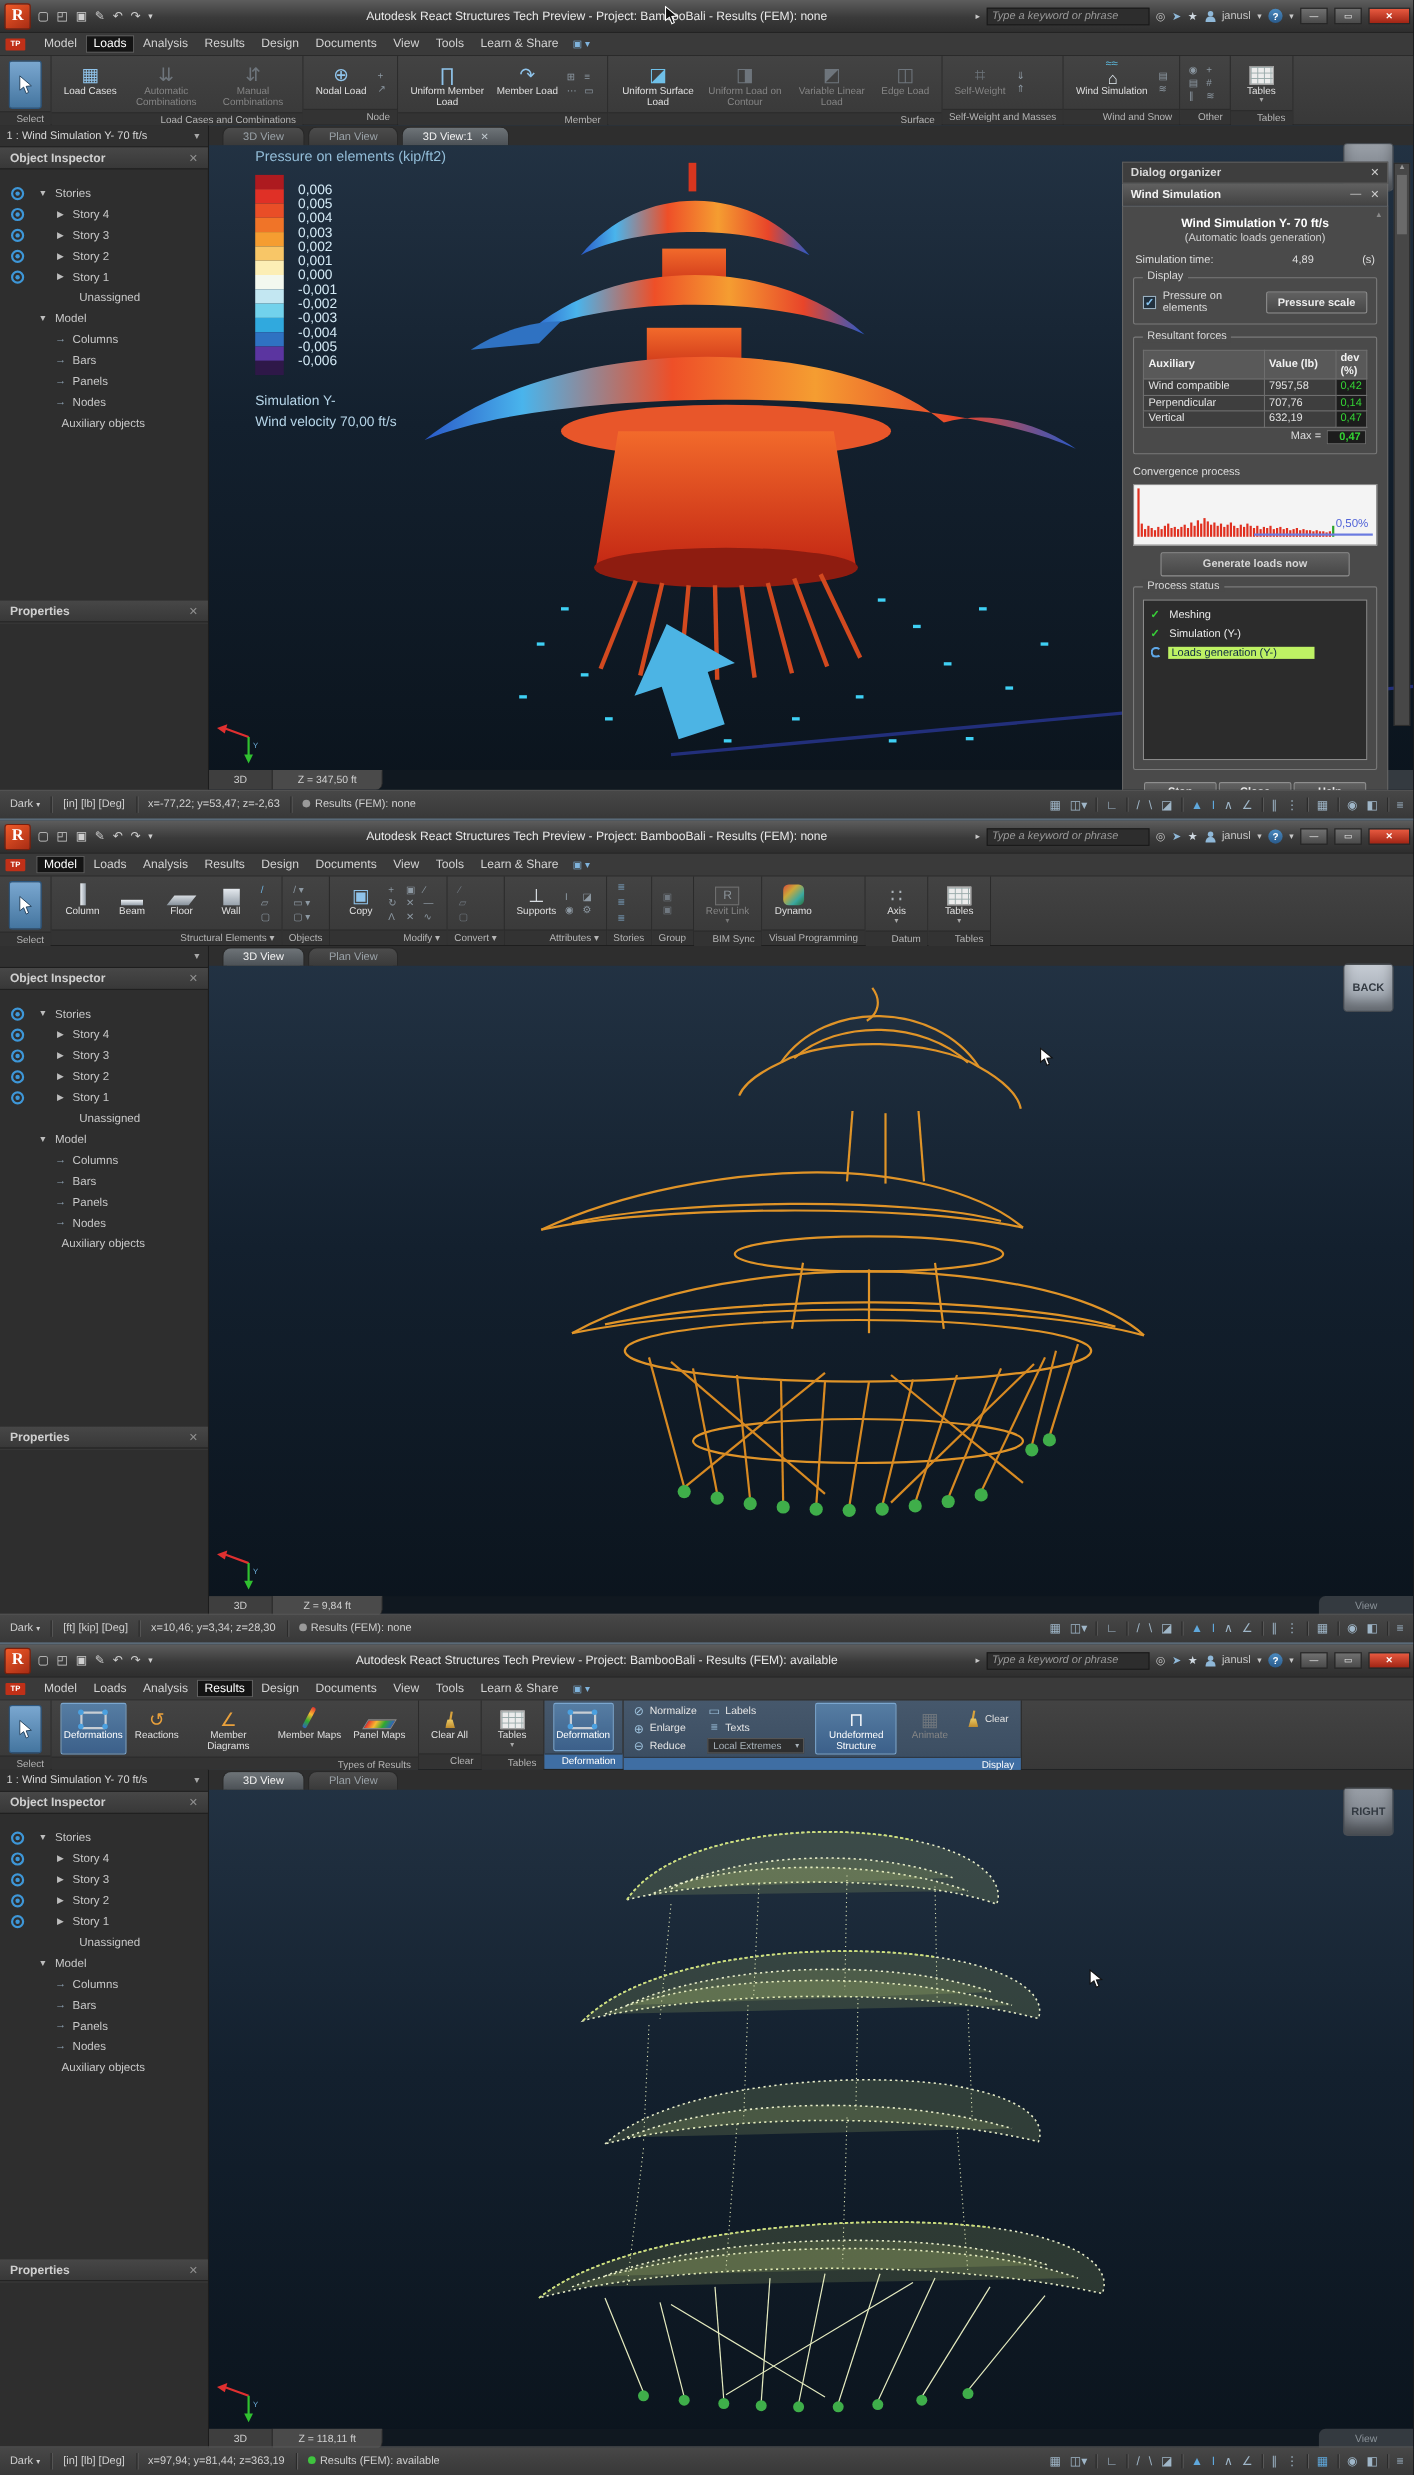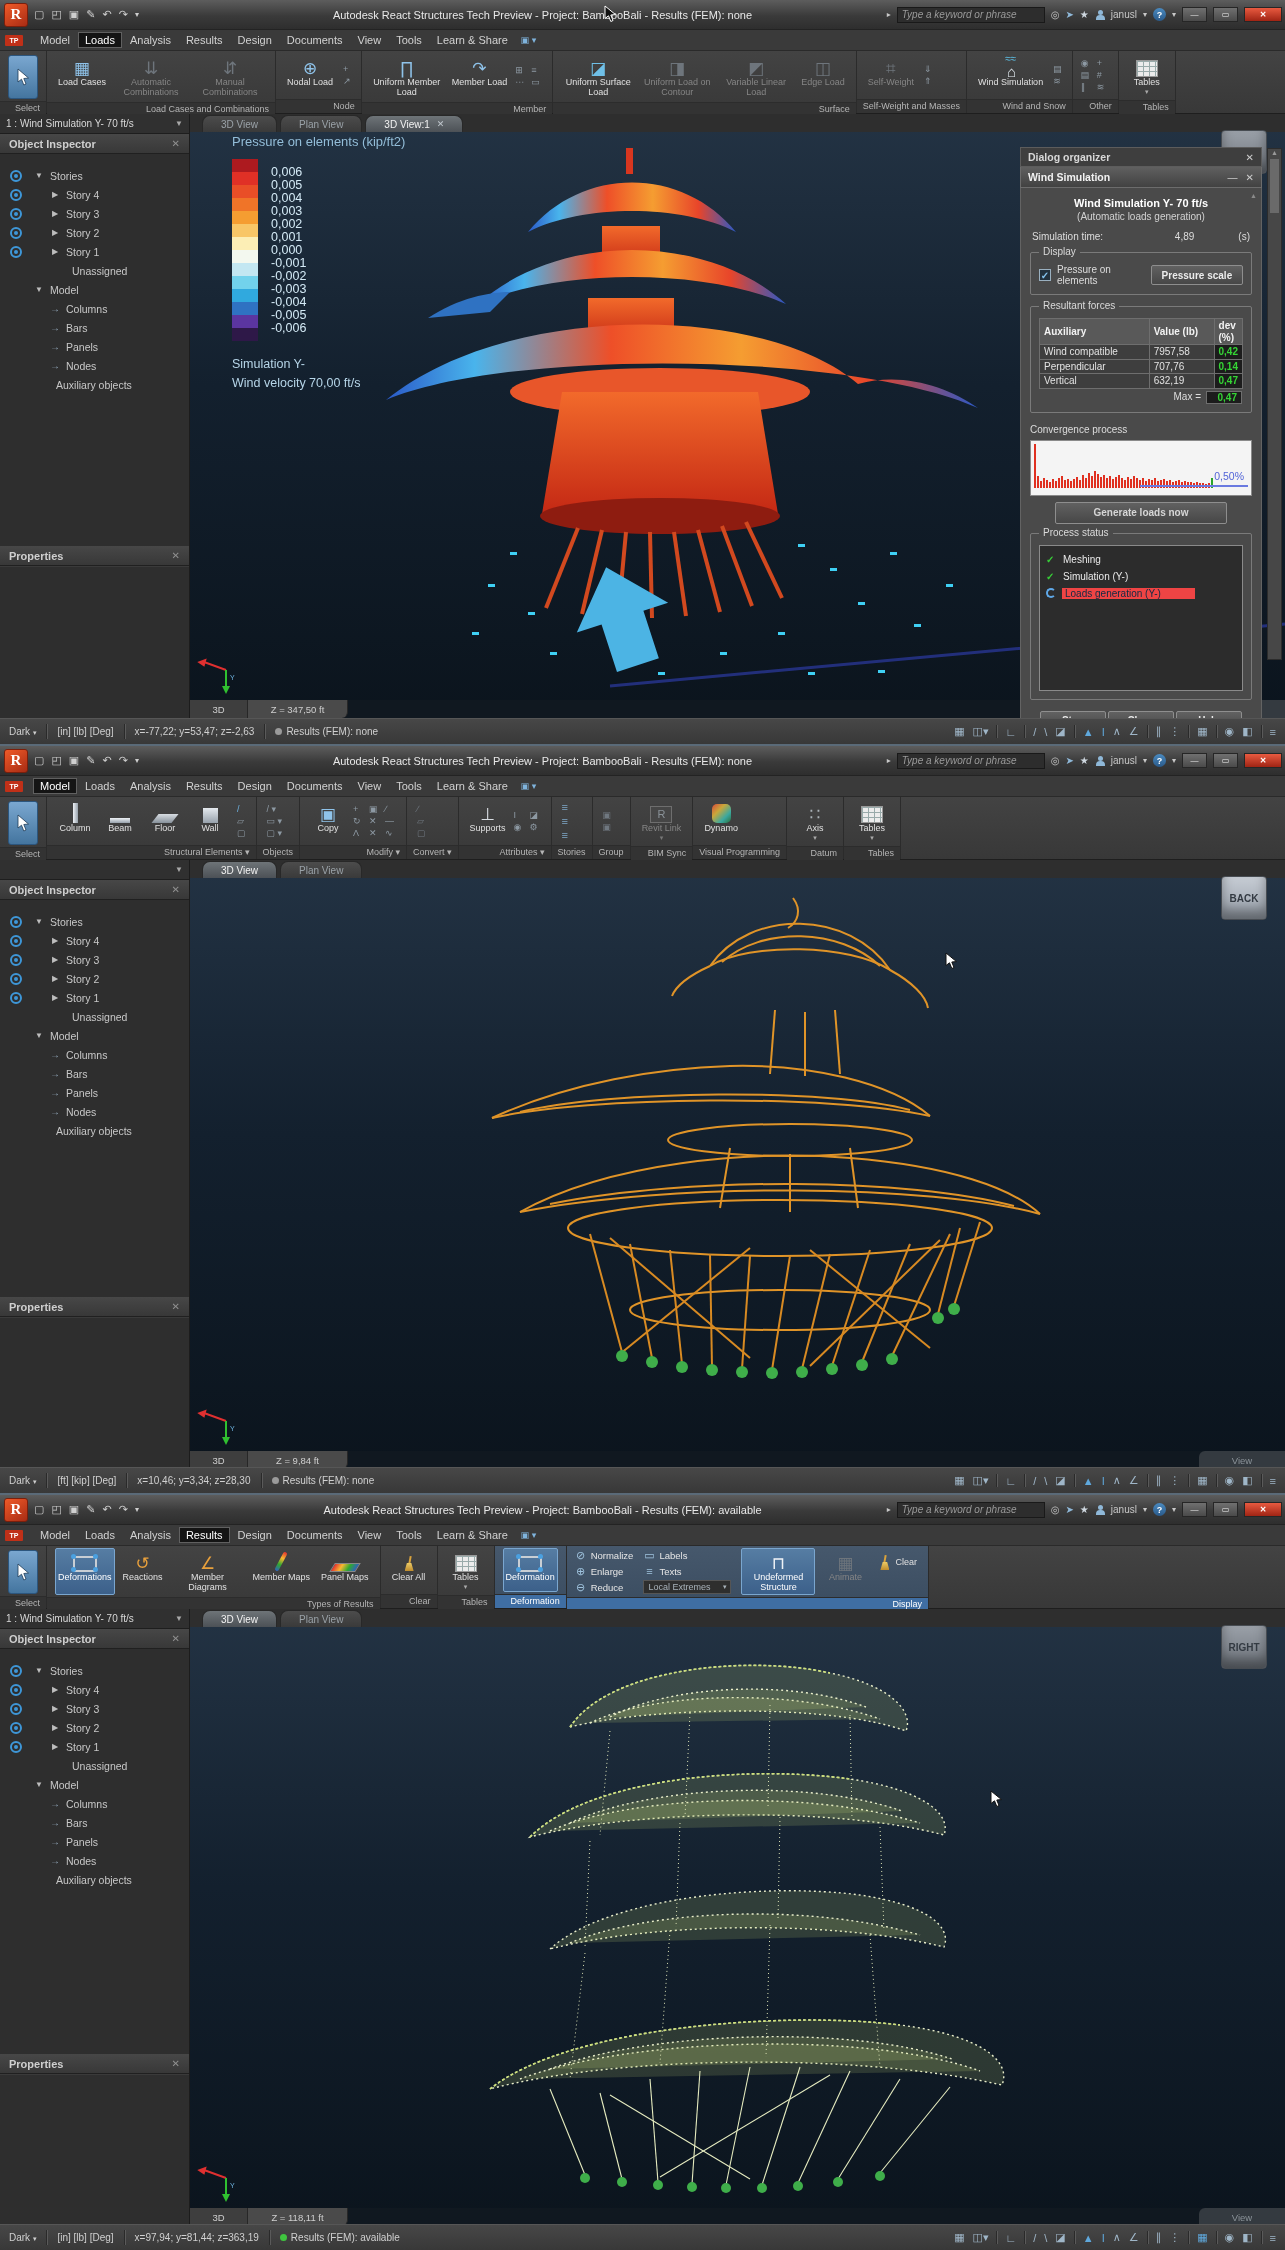--- a/index.html
+++ b/index.html
@@ -121,36 +121,36 @@
 .gb{border:1px solid #7a7a7a;border-radius:2px;position:relative;margin:9px 0 11px;padding:11px 8px 8px}
 .gb-t{position:absolute;top:-7px;left:8px;background:#4a4a4a;padding:0 4px;color:#dadada}
 .disprow{display:flex;align-items:center;gap:6px}
 .cbx{width:12px;height:12px;background:#22313e;border:1px solid #9ab0c0;display:inline-flex;align-items:center;justify-content:center;color:#86c4f0;font-size:10px;font-weight:bold;flex:none}
 .btn{background:linear-gradient(#616161,#474747);border:1px solid #8e8e8e;border-radius:2px;color:#ececec;display:inline-flex;align-items:center;justify-content:center}
 .psbtn{width:102px;height:20px;font-weight:bold;margin-left:auto}
 .ftable{width:100%;border-collapse:collapse;font-size:10px}
 .ftable th,.ftable td{border:1px solid #6e6e6e;padding:1px 4px;text-align:left;line-height:1.15}
 .ftable th{background:#595959;color:#f2f2f2}
 .ftable td{background:#3e3e3e;color:#e2e2e2}
-.ftable td.dev{background:#1c1c1c;color:#35d435;text-align:right;font-weight:bold}
+.ftable td.dev{background:#1c1c1c;color:#35d435;text-align:right;font-weight:normal}
 .maxline{display:flex;justify-content:flex-end;align-items:flex-start;gap:5px;margin-top:2px;padding-right:1px}
 .maxcell{background:#1c1c1c;border:1px solid #6e6e6e;color:#35d435;font-weight:bold;width:36px;text-align:right;padding:0 4px}
 .cvg{height:56px;background:#f4f4f4;border:1px solid #8a8a8a;position:relative;margin-top:5px;padding:2px 3px 7px;display:flex;align-items:flex-end;overflow:hidden}
 .cvg i{display:block;width:2px;margin-right:1px;background:#e03020}
 .cvg i:first-child{background:#f08020}
 .cvg i:last-child{background:#2aa52a}
 .cvg-pct{position:absolute;right:7px;bottom:13px;color:#5264d8;font-size:10.5px}
 .cvg-line{position:absolute;right:3px;bottom:8px;width:108px;height:2px;background:#6a7ae0}
 .genrow{display:flex;margin:6px 0 2px}
 .genbtn{width:172px;height:22px;margin:0 auto;font-weight:bold;color:#d6d6d6}
 .pstat{background:#2c2c2c;border:1px solid #8a8a8a;height:146px;padding:5px 6px}
 .pst-row{display:flex;align-items:center;gap:6px;height:17px;font-size:10px;color:#eaeaea}
 .chk{color:#38cf38;font-weight:bold;width:11px}
 .spin{width:10px;height:10px;border:2px solid #5fa8e8;border-right-color:transparent;border-radius:50%;flex:none}
-.psel{background:#ef4444;color:#0e2a44;padding:0 34px 0 3px}
+.psel{background:#bef264;color:#0e2a44;padding:0 34px 0 3px}
 .dlg-btns{display:flex;justify-content:space-between;margin-top:11px;padding:0 10px}
 .dlg-btns .btn{width:66px;height:20px;font-weight:bold}
 .wscroll{position:absolute;right:3px;top:34px;width:15px;height:512px;background:#474747;border:1px solid #2c2c2c;z-index:5;color:#9a9a9a;font-size:7px;text-align:center}
 .wscroll i{display:block;margin:3px 2px 0;height:54px;background:#6a6a6a}
 
 .sb{height:26px;background:linear-gradient(#474747,#383838);border-top:1px solid #565656;display:flex;align-items:center;font-size:10px;color:#d0d0d0;padding:0 9px;gap:10px;position:absolute;bottom:0;left:0;right:0}
 .sbsep{width:1px;height:15px;background:#2a2a2a;box-shadow:1px 0 0 #5a5a5a}
 .sbdot{width:7px;height:7px;border-radius:50%;background:#9a9a9a;display:inline-block;margin-right:4px}
 .sbdot.ok{background:#3fc43f}
 .sbicons{margin-left:auto;display:flex;align-items:center;gap:8px;font-size:11px;color:#9fb6c8}

